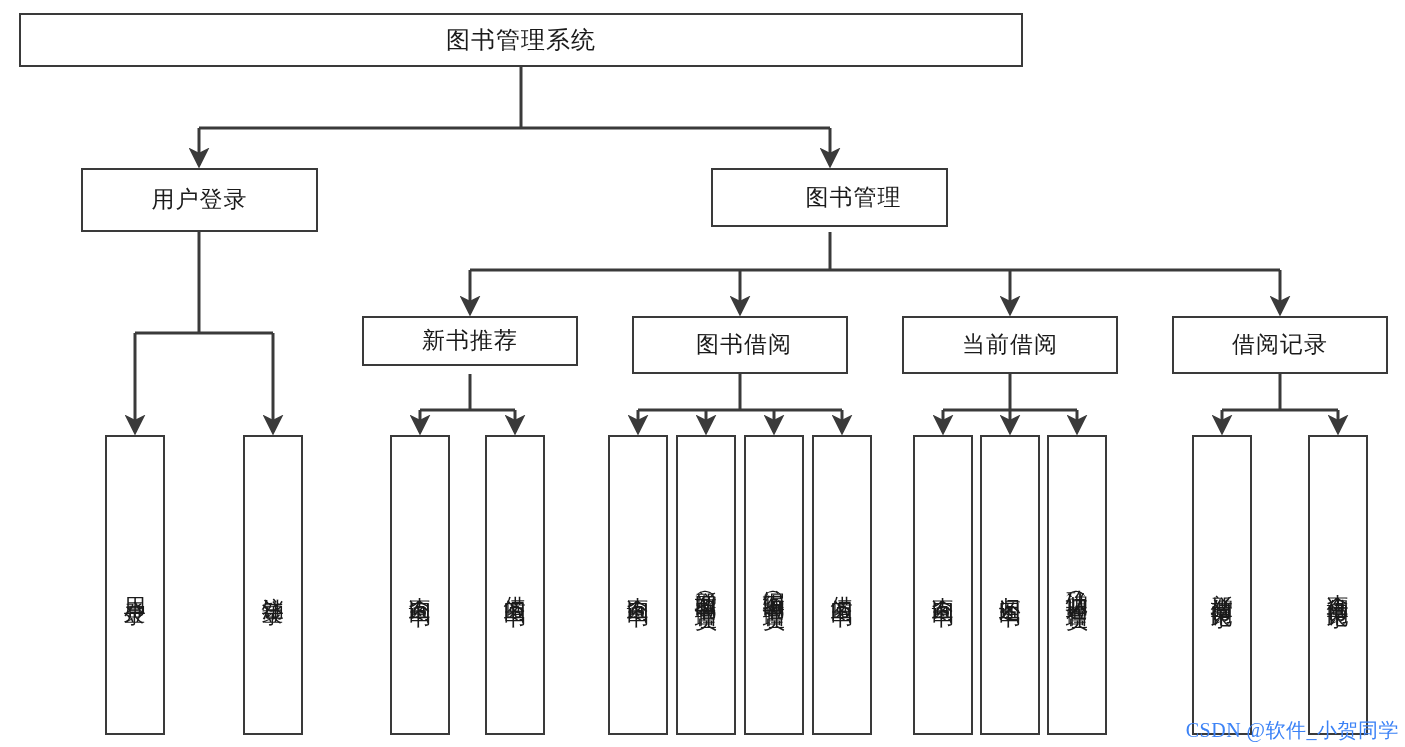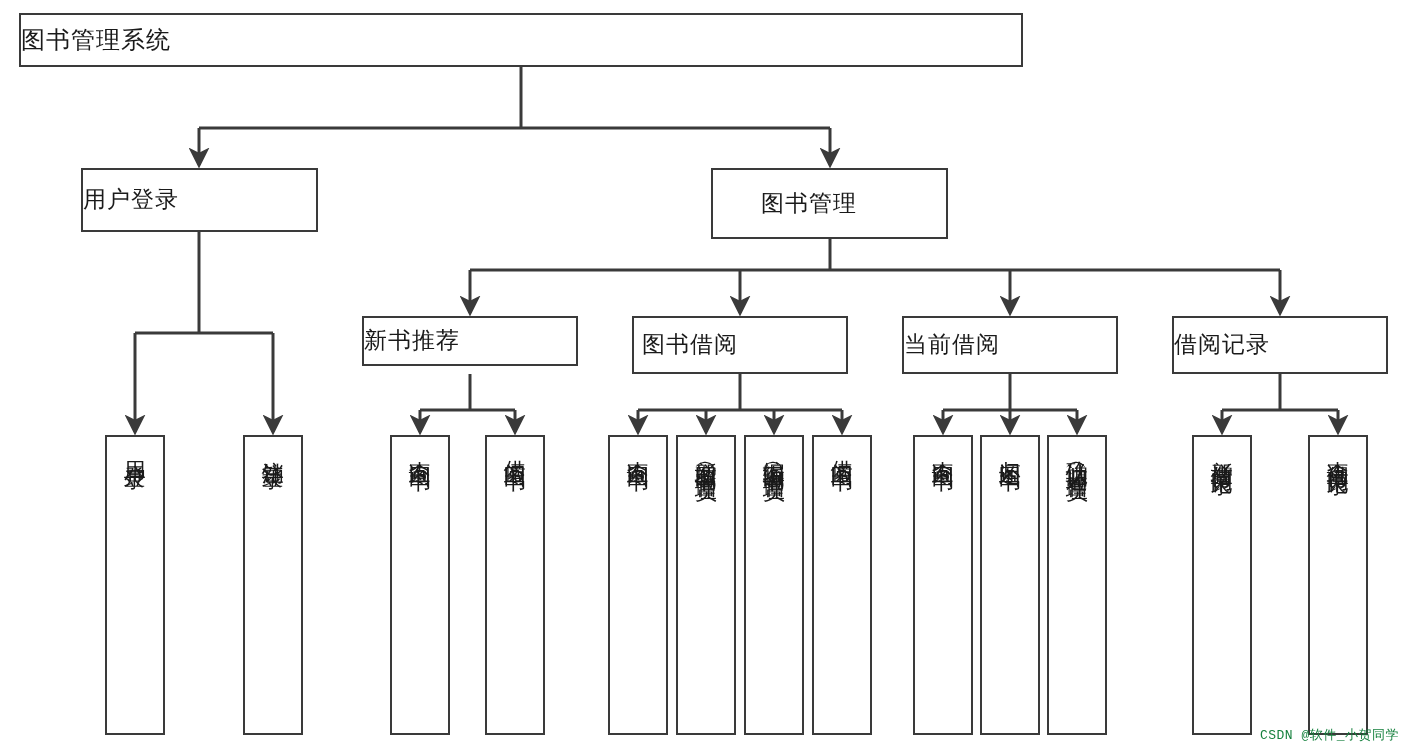--- a/index.html
+++ b/index.html
@@ -26,20 +26,21 @@
     height: 747px;
     pointer-events: none;
   }
   .node {
     position: absolute;
     box-sizing: border-box;
     background: #ffffff;
     border: 2.5px solid #3a3a3a;
     display: flex;
     align-items: center;
+    justify-content: center;
     color: #1a1a1a;
     z-index: 2;
   }
   .node.h {
     font-size: 23px;
     letter-spacing: 1px;
     line-height: 1.2;
   }
   .node.root {
     font-size: 24px;
@@ -56,26 +57,26 @@
   }
   .node.v .vtext {
     writing-mode: vertical-rl;
     text-orientation: upright;
     display: block;
   }
   .watermark {
     position: absolute;
     right: 6px;
     bottom: 3px;
-    font-size: 13px;
-    color: #15803d;
+    font-size: 20px;
+    color: #3b82f6;
     letter-spacing: 0.5px;
     z-index: 5;
     white-space: nowrap;
-    font-family: Liberation Mono, monospace;
+    font-family: Liberation Serif, serif;
   }
 </style>
 </head>
 <body>
 
 <div id="canvas">
 
   <svg id="edges" viewBox="0 0 1405 747" width="1405" height="747" xmlns="http://www.w3.org/2000/svg">
     <defs>
       <marker id="arrow" viewBox="0 0 12 12" refX="10" refY="6" markerWidth="7" markerHeight="7" orient="auto-start-reverse">
@@ -126,21 +127,21 @@
     </g>
   </svg>
 
   <div class="node h root" style="left:19px; top:13px; width:1004px; height:54px;">
     <span>图书管理系统</span>
   </div>
 
   <div class="node h" style="left:81px; top:168px; width:237px; height:64px;">
     <span>用户登录</span>
   </div>
-  <div class="node h" style="left:711px; top:168px; width:237px; height:71px;padding-left:48px;">
+  <div class="node h" style="left:711px; top:168px; width:237px; height:59px;padding-left:48px;">
     <span>图书管理</span>
   </div>
 
   <div class="node h" style="left:362px; top:316px; width:216px; height:50px;">
     <span>新书推荐</span>
   </div>
   <div class="node h" style="left:632px; top:316px; width:216px; height:58px;padding-left:8px;">
     <span>图书借阅</span>
   </div>
   <div class="node h" style="left:1172px; top:316px; width:216px; height:58px;">

